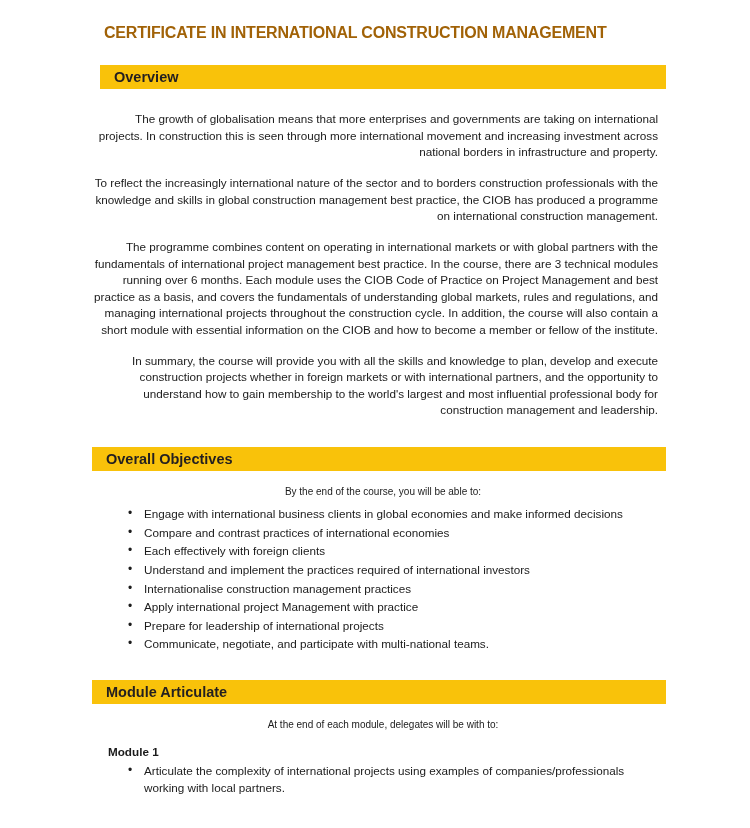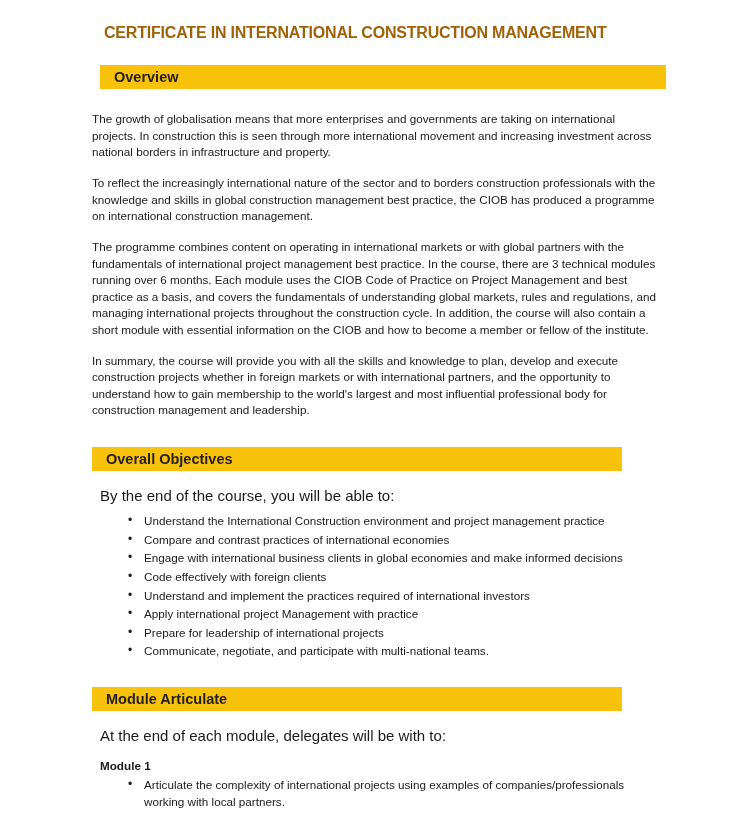--- a/index.html
+++ b/index.html
@@ -41,36 +41,37 @@
     width: 100%;
     text-align: right;
   }
   .band-title {
     font-size: 14.5px;
     font-weight: bold;
     color: #231f20;
     line-height: 1;
   }
   .band-overview { margin-left: 8px; width: 566px; }
-  .band-objectives { width: 530px; margin-top: 28px; }
+  .band-objectives { width: 574px; margin-top: 28px; }
   p.body {
     font-size: 11.7px;
     color: #1b1b1b;
     line-height: 1.42;
     margin: 0 0 14px 0;
     max-width: 566px;
-    text-align: left;
+    text-align: right;
   }
   p.body:last-child { margin-bottom: 12px; }
   .section { margin-bottom: 0; }
   .intro-line {
-    font-size: 15px;
+    font-size: 10px;
     color: #1b1b1b;
     line-height: 1.42;
     margin: 12px 0 6px 8px;
+    text-align: center;
   }
   ul.bullets {
     margin: 0 0 10px 0;
     padding-left: 52px;
     list-style: none;
   }
   ul.bullets li {
     font-size: 11.7px;
     color: #1b1b1b;
     line-height: 1.46;
@@ -84,21 +85,21 @@
     position: absolute;
     left: -16px;
     top: 0;
     font-size: 12px;
     color: #1b1b1b;
   }
   .module-label {
     font-size: 11.7px;
     font-weight: bold;
     color: #1b1b1b;
-    margin: 12px 0 4px 8px;
+    margin: 12px 0 4px 16px;
   }
   .overview-gap { height: 8px; }
 </style>
 </head>
 <body>
 
 <div class="page">
 
   <h1 class="doc-title">CERTIFICATE IN INTERNATIONAL CONSTRUCTION MANAGEMENT</h1>
 
@@ -112,25 +113,25 @@
     <p class="body">The programme combines content on operating in international markets or with global partners with the fundamentals of international project management best practice. In the course, there are 3 technical modules running over 6 months. Each module uses the CIOB Code of Practice on Project Management and best practice as a basis, and covers the fundamentals of understanding global markets, rules and regulations, and managing international projects throughout the construction cycle. In addition, the course will also contain a short module with essential information on the CIOB and how to become a member or fellow of the institute.</p>
     <p class="body">In summary, the course will provide you with all the skills and knowledge to plan, develop and execute construction projects whether in foreign markets or with international partners, and the opportunity to understand how to gain membership to the world's largest and most influential professional body for construction management and leadership.</p>
   </div>
 
   <div class="section">
     <div class="band band-objectives">
       <span class="band-title">Overall Objectives</span>
     </div>
     <div class="intro-line">By the end of the course, you will be able to:</div>
     <ul class="bullets">
-      <li>Understand the International Construction environment and project management practice</li>
+      <li>Engage with international business clients in global economies and make informed decisions</li>
       <li>Compare and contrast practices of international economies</li>
-      <li>Engage with international business clients in global economies and make informed decisions</li>
-      <li>Code effectively with foreign clients</li>
+      <li>Each effectively with foreign clients</li>
       <li>Understand and implement the practices required of international investors</li>
+      <li>Internationalise construction management practices</li>
       <li>Apply international project Management with practice</li>
       <li>Prepare for leadership of international projects</li>
       <li>Communicate, negotiate, and participate with multi-national teams.</li>
     </ul>
   </div>
 
   <div class="section">
     <div class="band band-objectives">
       <span class="band-title">Module Articulate</span>
     </div>

